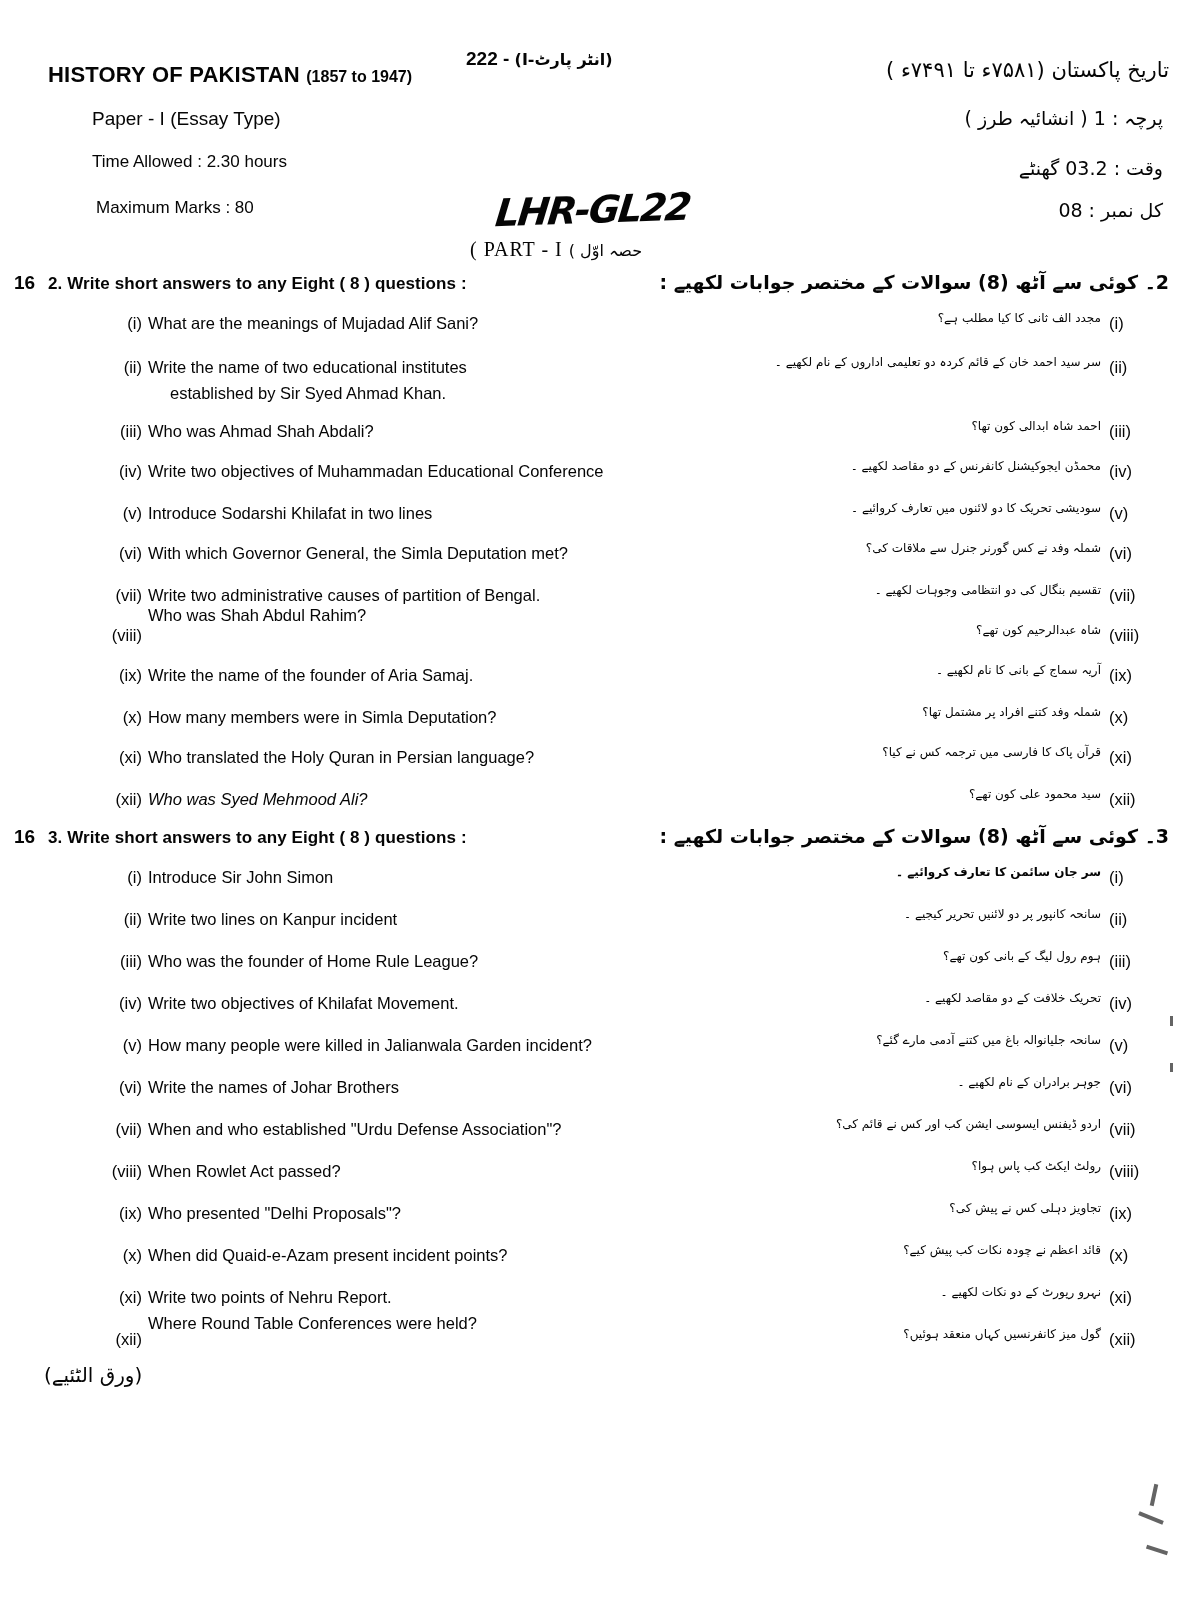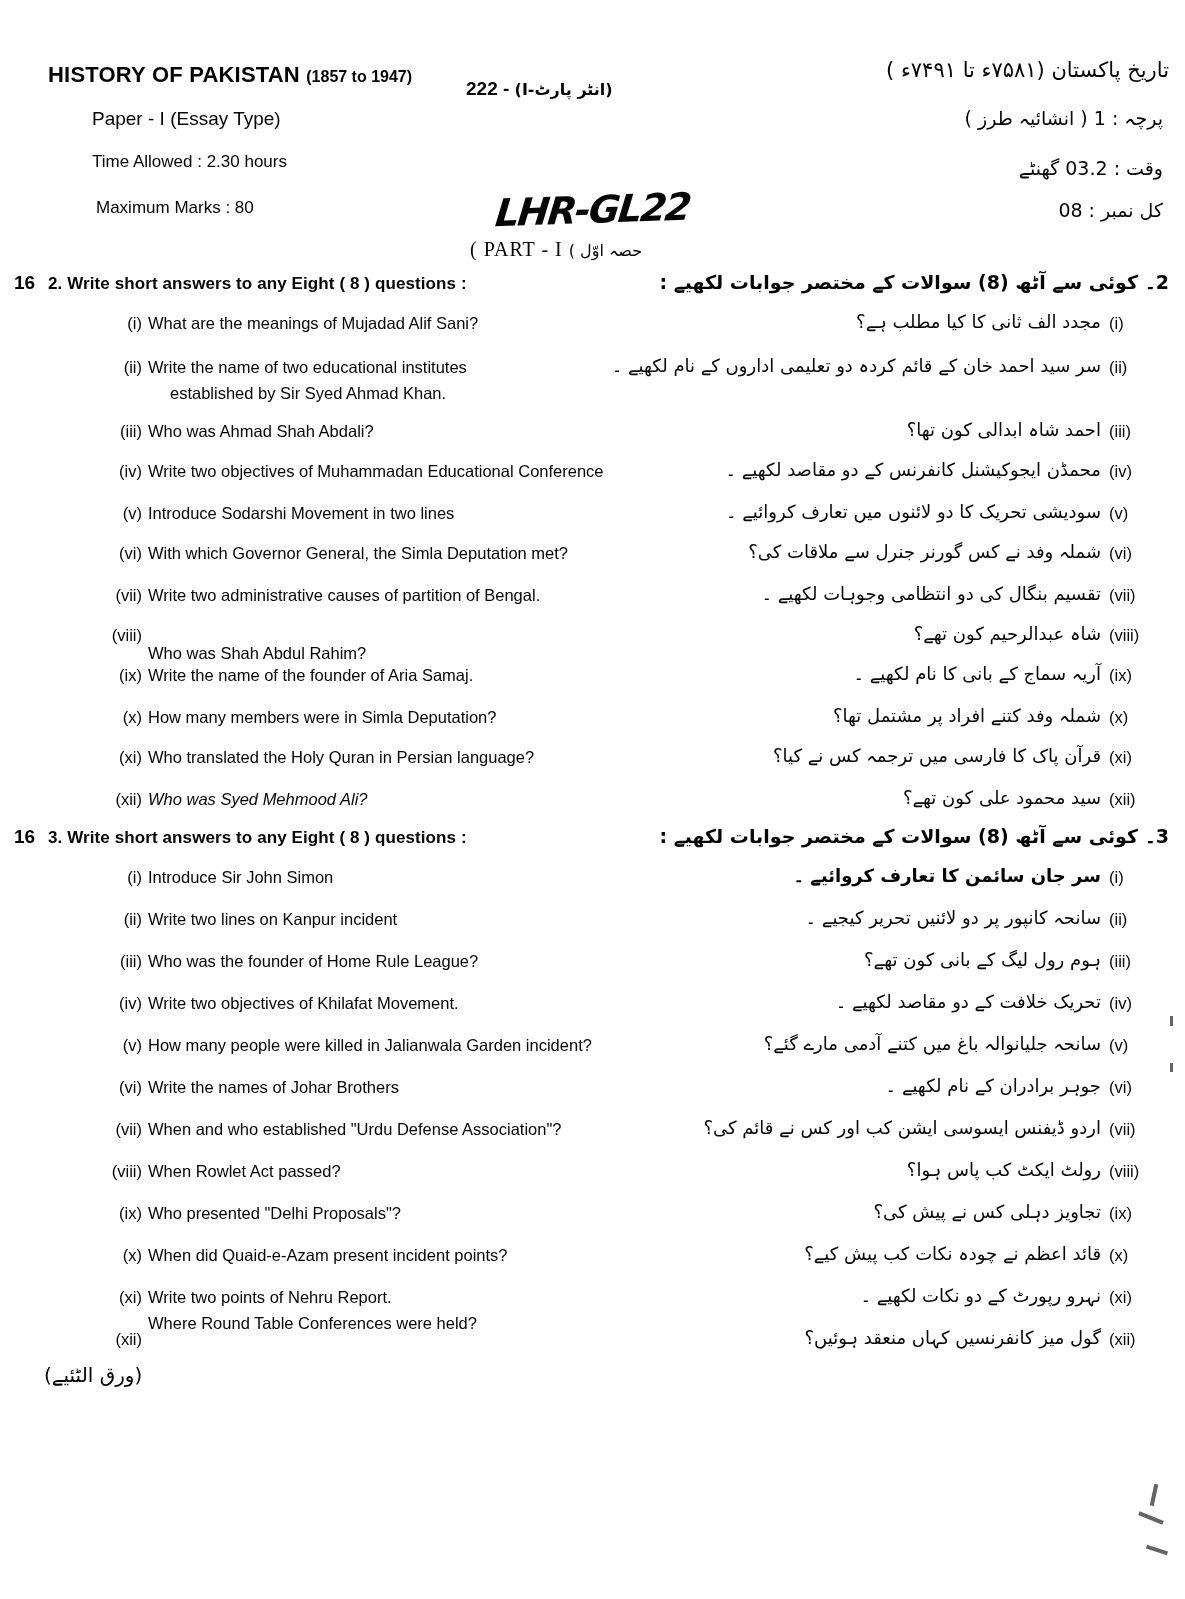--- a/index.html
+++ b/index.html
@@ -42,21 +42,21 @@
     white-space:nowrap;
   }
   .session .u{font-family:"DejaVu Sans",sans-serif;font-size:17px;direction:rtl;unicode-bidi:bidi-override;display:inline-block;vertical-align:-1px;}
 
   .title-en{
     position:absolute; top:62px; left:48px;
     font-size:22px; font-weight:700; letter-spacing:.2px;
   }
   .title-en .sub{font-size:16px;font-weight:700;letter-spacing:0;}
   .code-mid{
-    position:absolute; top:78px; left:466px;
+    position:absolute; top:48px; left:466px;
     font-size:19px;font-weight:700;
   }
   .code-mid .u{font-family:"DejaVu Sans",sans-serif;font-size:16px;direction:rtl;unicode-bidi:bidi-override;display:inline-block;}
   .title-ur{
     position:absolute; top:58px; right:16px;
     font-size:21px;
   }
 
   .paper-en{position:absolute;top:108px;left:92px;font-size:19px;}
   .time-en{position:absolute;top:152px;left:92px;font-size:17px;}
@@ -112,21 +112,21 @@
     white-space:nowrap;
   }
   .rn-ur{
     position:absolute;right:16px;
     width:60px;text-align:left;
     font-size:16.5px;
     font-family:"Liberation Sans",sans-serif;
   }
   .txt-ur{
     position:absolute;right:84px;
-    font-size:18px;
+    font-size:12px;
   }
 
   .footer-ur{
     position:absolute;left:44px;top:1364px;
     font-size:20px;
   }
 
   
   .speck{position:absolute;background:#111;opacity:.65;}
 </style>
@@ -180,33 +180,33 @@
         <div class="txt-ur urdu" style="top: 84px;">سر سید احمد خان کے قائم کردہ دو تعلیمی اداروں کے نام لکھیے ۔</div>
         <div class="rn" style="top: 150px; left: 70px;">(iii)</div>
         <div class="txt-en" style="top: 150px;">Who was Ahmad Shah Abdali?</div>
         <div class="rn-ur" style="top: 150px;">(iii)</div>
         <div class="txt-ur urdu" style="top: 148px;">احمد شاہ ابدالی کون تھا؟</div>
         <div class="rn" style="top: 190px; left: 70px;">(iv)</div>
         <div class="txt-en" style="top: 190px;">Write two objectives of Muhammadan Educational Conference</div>
         <div class="rn-ur" style="top: 190px;">(iv)</div>
         <div class="txt-ur urdu" style="top: 188px;">محمڈن ایجوکیشنل کانفرنس کے دو مقاصد لکھیے ۔</div>
         <div class="rn" style="top: 232px; left: 70px;">(v)</div>
-        <div class="txt-en" style="top: 232px;">Introduce Sodarshi Movement in two lines</div>
+        <div class="txt-en" style="top: 232px;">Introduce Sodarshi Khilafat in two lines</div>
         <div class="rn-ur" style="top: 232px;">(v)</div>
         <div class="txt-ur urdu" style="top: 230px;">سودیشی تحریک کا دو لائنوں میں تعارف کروائیے ۔</div>
         <div class="rn" style="top: 272px; left: 70px;">(vi)</div>
         <div class="txt-en" style="top: 272px;">With which Governor General, the Simla Deputation met?</div>
         <div class="rn-ur" style="top: 272px;">(vi)</div>
         <div class="txt-ur urdu" style="top: 270px;">شملہ وفد نے کس گورنر جنرل سے ملاقات کی؟</div>
         <div class="rn" style="top: 314px; left: 70px;">(vii)</div>
         <div class="txt-en" style="top: 314px;">Write two administrative causes of partition of Bengal.</div>
         <div class="rn-ur" style="top: 314px;">(vii)</div>
         <div class="txt-ur urdu" style="top: 312px;">تقسیم بنگال کی دو انتظامی وجوہات لکھیے ۔</div>
         <div class="rn" style="top: 354px; left: 70px;">(viii)</div>
-        <div class="txt-en" style="top: 372px;">Who was Shah Abdul Rahim?</div>
+        <div class="txt-en" style="top: 334px;">Who was Shah Abdul Rahim?</div>
         <div class="rn-ur" style="top: 354px;">(viii)</div>
         <div class="txt-ur urdu" style="top: 352px;">شاہ عبدالرحیم کون تھے؟</div>
         <div class="rn" style="top: 394px; left: 70px;">(ix)</div>
         <div class="txt-en" style="top: 394px;">Write the name of the founder of Aria Samaj.</div>
         <div class="rn-ur" style="top: 394px;">(ix)</div>
         <div class="txt-ur urdu" style="top: 392px;">آریہ سماج کے بانی کا نام لکھیے ۔</div>
         <div class="rn" style="top: 436px; left: 70px;">(x)</div>
         <div class="txt-en" style="top: 436px;">How many members were in Simla Deputation?</div>
         <div class="rn-ur" style="top: 436px;">(x)</div>
         <div class="txt-ur urdu" style="top: 434px;">شملہ وفد کتنے افراد پر مشتمل تھا؟</div>

